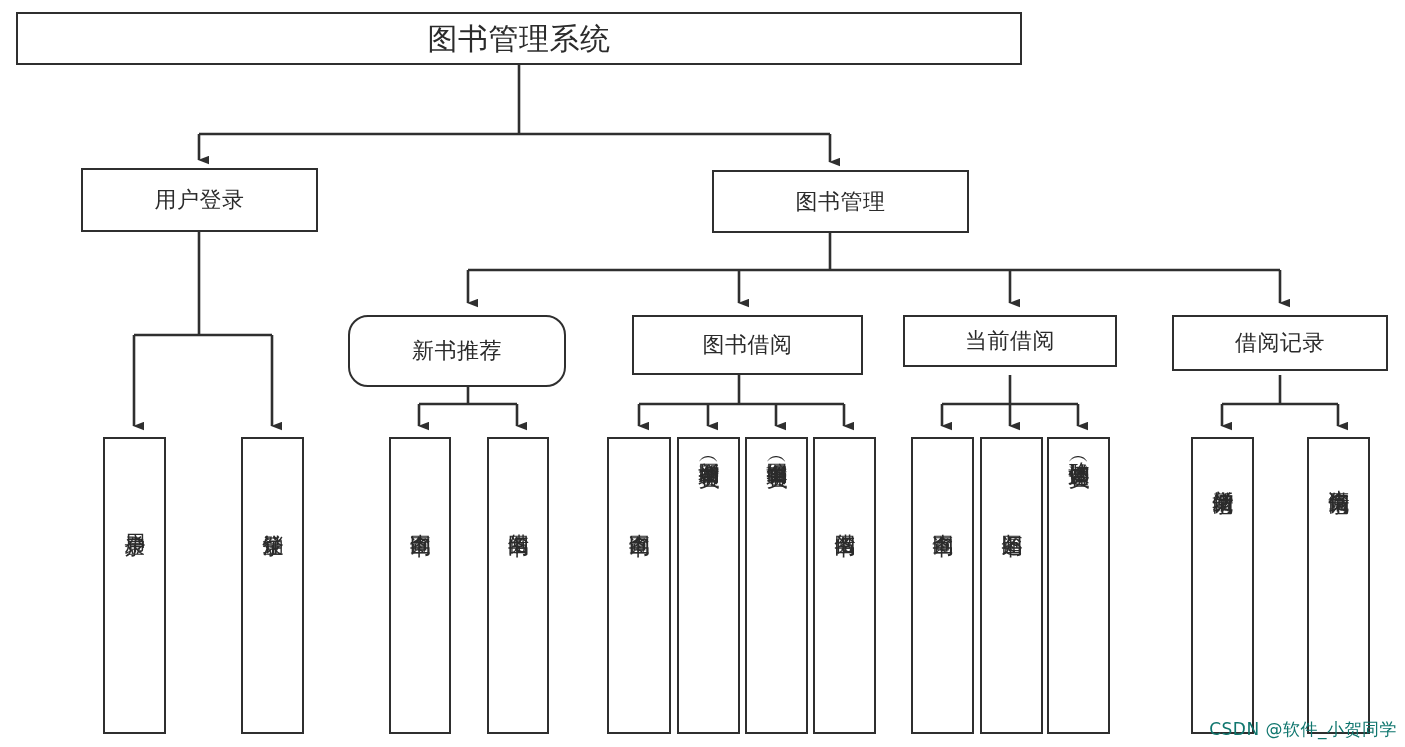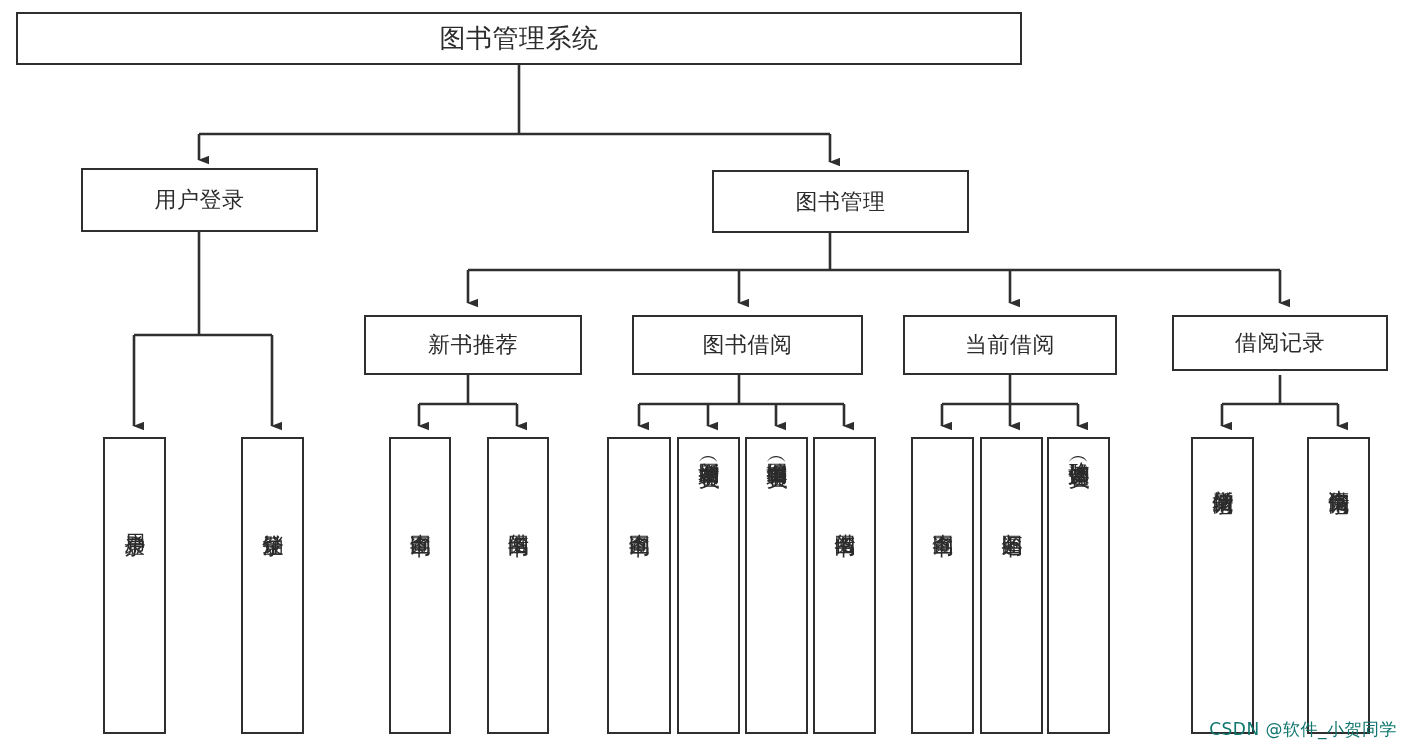--- a/index.html
+++ b/index.html
@@ -37,21 +37,21 @@
   .node-label {
     text-align: center;
     line-height: 1.05;
     letter-spacing: 0.5px;
   }
   .node.horizontal .node-label {
     writing-mode: horizontal-tb;
     font-size: 22px;
   }
   .node.root .node-label {
-    font-size: 26px;
+    font-size: 30px;
   }
   .node.vertical {
     align-items: flex-start;
     padding-top: 6px;
   }
   .node.vertical .node-label {
     writing-mode: vertical-rl;
     text-orientation: upright;
     font-size: 21px;
     line-height: 1.18;
@@ -141,29 +141,29 @@
   </div>
 
   <div class="node horizontal" style="left:81px; top:168px; width:237px; height:64px;">
     <span class="node-label">用户登录</span>
   </div>
 
   <div class="node horizontal" style="left:712px; top:170px; width:257px; height:63px;">
     <span class="node-label">图书管理</span>
   </div>
 
-  <div class="node horizontal" style="left:364px; top:315px; width:218px; height:60px;">
+  <div class="node horizontal" style="left:348px; top:315px; width:218px; height:72px;border-radius:20px;">
     <span class="node-label">新书推荐</span>
   </div>
 
   <div class="node horizontal" style="left:632px; top:315px; width:231px; height:60px;">
     <span class="node-label">图书借阅</span>
   </div>
 
-  <div class="node horizontal" style="left:903px; top:315px; width:214px; height:60px;">
+  <div class="node horizontal" style="left:903px; top:315px; width:214px; height:52px;">
     <span class="node-label">当前借阅</span>
   </div>
 
   <div class="node horizontal" style="left:1172px; top:315px; width:216px; height:56px;">
     <span class="node-label">借阅记录</span>
   </div>
 
   <div class="node vertical" style="left:103px; top:437px; width:63px; height:297px; padding-top:78px;">
     <span class="node-label">用户登录</span>
   </div>

